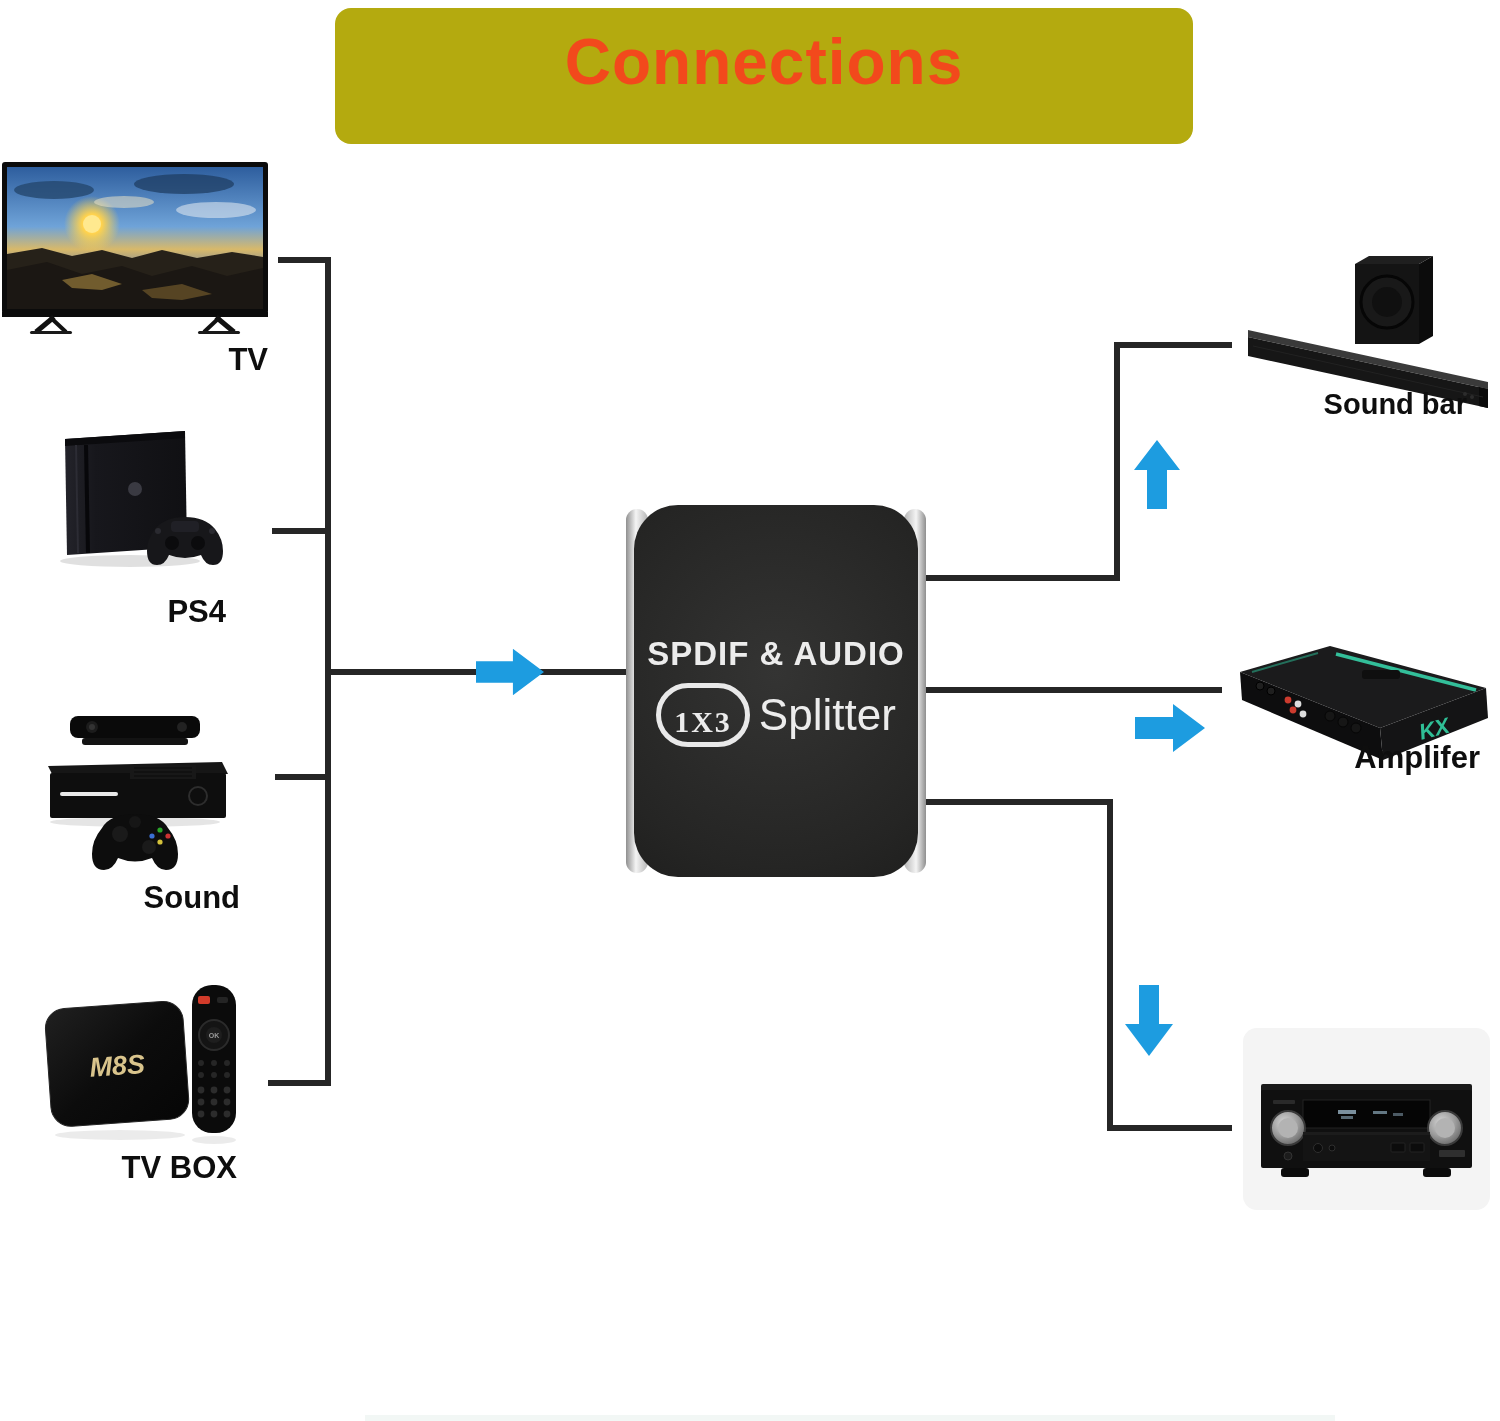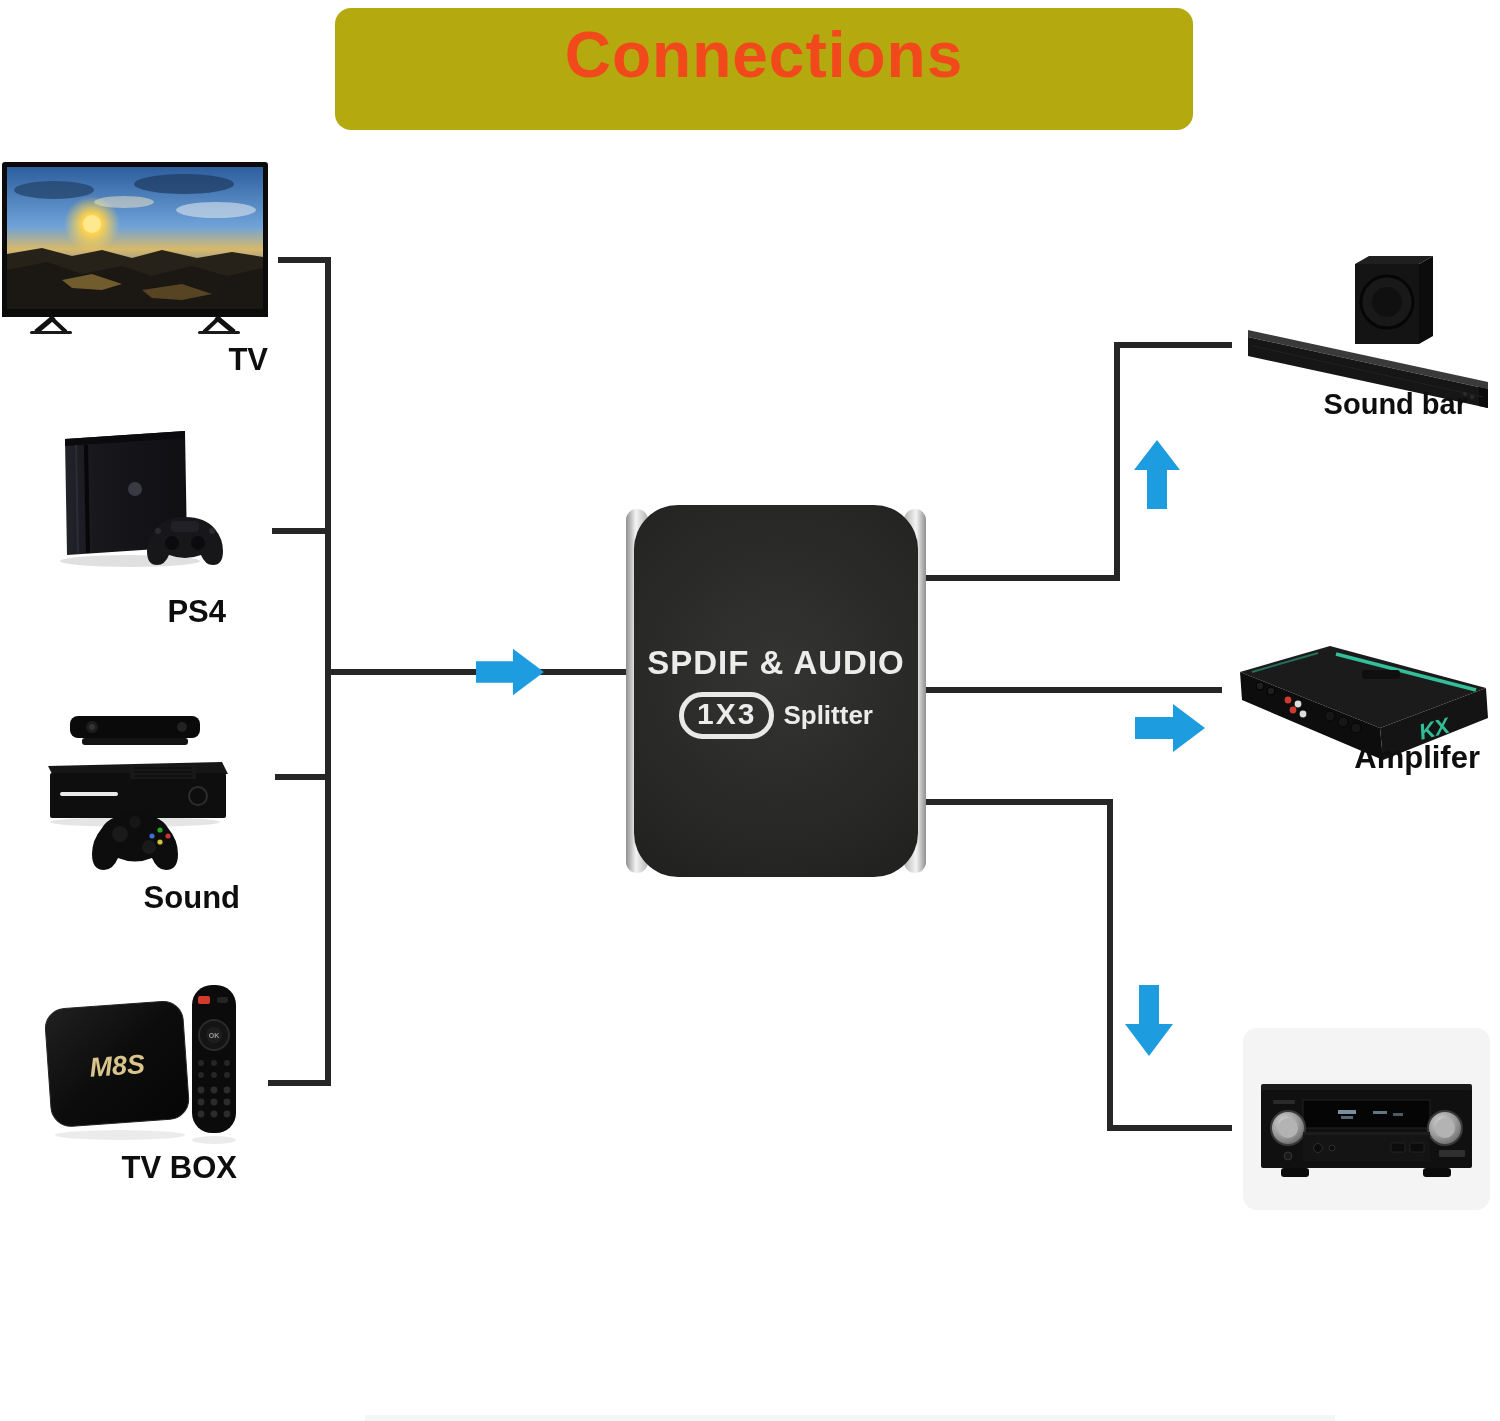--- a/index.html
+++ b/index.html
@@ -2,21 +2,21 @@
 <html><head>
 <meta charset="utf-8">
 <style>
   html,body{margin:0;padding:0;background:#ffffff;}
   #stage{
     position:relative;width:1500px;height:1421px;background:#ffffff;
     font-family:"Liberation Sans",sans-serif;overflow:hidden;
   }
   
   .banner{
-    position:absolute;left:335px;top:8px;width:858px;height:122px;
+    position:absolute;left:335px;top:8px;width:858px;height:136px;
     background:#b4aa0f;border-radius:16px;
     display:flex;align-items:center;justify-content:center;padding-bottom:28px;box-sizing:border-box;
   }
   .banner-text{color:#f2491c;font-size:64px;font-weight:700;letter-spacing:1px;}
   
   .line{position:absolute;background:#262626;}
   
   .arrow{position:absolute;}
   .arrow polygon{fill:#1d9ce0;}
   
@@ -31,22 +31,22 @@
   .splitter .rim.left{left:0;}
   .splitter .rim.right{right:0;background:linear-gradient(90deg,#b5b5b5,#f4f4f4 55%,#8f8f8f);}
   .splitter .body{
     position:absolute;left:8px;right:8px;top:0;bottom:0;border-radius:44px;
     background:radial-gradient(120% 95% at 50% 45%, #343433 0%, #252524 55%, #151514 100%);
     display:flex;flex-direction:column;align-items:center;justify-content:center;gap:10px;
   }
   .sp-title{color:#ececec;font-size:33px;font-weight:700;letter-spacing:1px;}
   .sp-row{display:flex;align-items:center;gap:9px;}
   .sp-badge{color:#ececec;font-size:30px;font-weight:700;border:5px solid #e9e9e9;
-    border-radius:999px;padding:0 13px 3px;letter-spacing:2px;}
-  .sp-sub{color:#ececec;font-size:26px;font-weight:700;}
+    border-radius:999px;padding:17px 13px 3px;letter-spacing:2px;font-family:Liberation Serif, serif;}
+  .sp-sub{color:#ececec;font-size:44px;font-weight:400;}
   
   .rx-card{position:absolute;left:1243px;top:1028px;width:247px;height:182px;
     background:#f4f4f4;border-radius:14px;}
   
   .bottom-strip{position:absolute;left:365px;top:1415px;width:970px;height:6px;background:#f2f7f5;}
 </style>
 </head>
 <body>
 
 <div id="stage">

